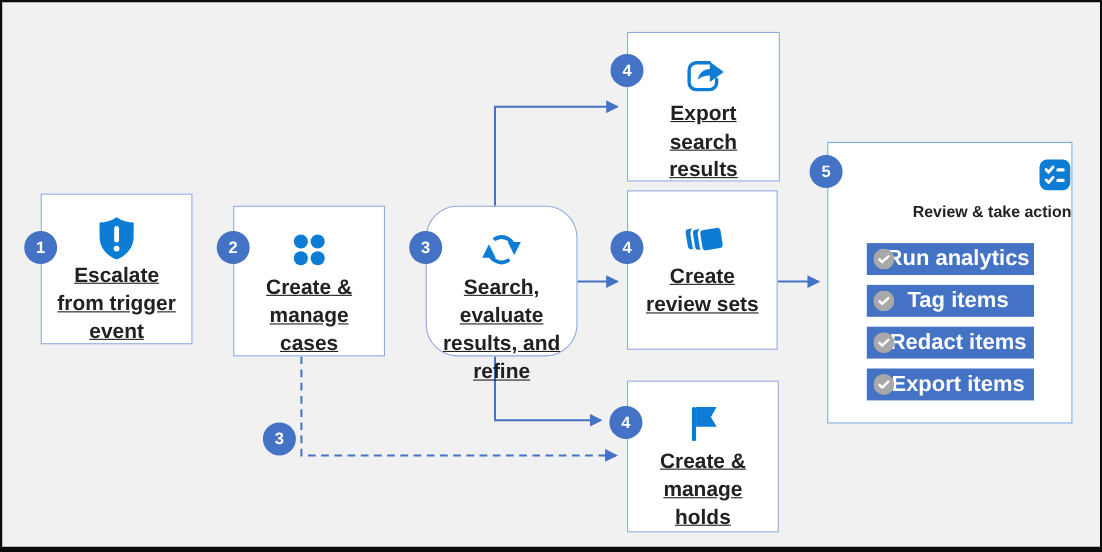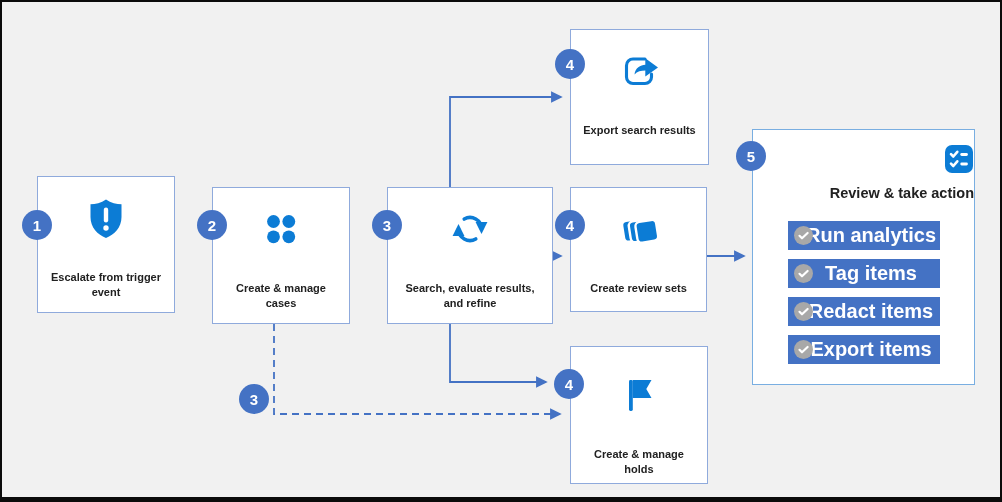--- a/index.html
+++ b/index.html
@@ -17,30 +17,30 @@
   .node{
     position:absolute;z-index:2;
     background:#FFFFFF;
     border:1px solid #8FAADC;
     box-sizing:border-box;
     display:flex;flex-direction:column;align-items:center;
     padding-top:15px;
   }
   .node-icon{height:48px;display:flex;align-items:center;justify-content:center;margin-top:2px;}
   .node-label{
-    margin-top:28px;
-    font-size:11px;font-weight:700;color:#212121;
+    margin-top:0;
+    font-size:19px;font-weight:700;color:#212121;
     text-align:center;line-height:1.35;
-    padding:0 8px;width:100%;box-sizing:border-box;
+    padding:0 8px;width:100%;box-sizing:border-box;text-decoration:underline;
   }
   .n1{left:35px;top:174px;width:138px;height:137px;}
   .n2{left:210px;top:185px;width:138px;height:137px;}
-  .n3{left:385px;top:185px;width:166px;height:137px;}
+  .n3{left:385px;top:185px;width:138px;height:137px;border-radius:29px;}
   .n4{left:568px;top:27px;width:139px;height:136px;}
-  .n5{left:568px;top:185px;width:137px;height:125px;}
+  .n5{left:568px;top:171px;width:137px;height:145px;}
   .n6{left:568px;top:344px;width:138px;height:138px;justify-content:center;}
   .panel{
     position:absolute;z-index:2;
     left:750px;top:127px;width:223px;height:256px;
     box-sizing:border-box;
     background:#FFFFFF;border:1px solid #79AEE1;
     display:flex;flex-direction:column;align-items:flex-end;
   }
   .panel-icon{margin-top:14px;height:30px;}
   .panel-title{

